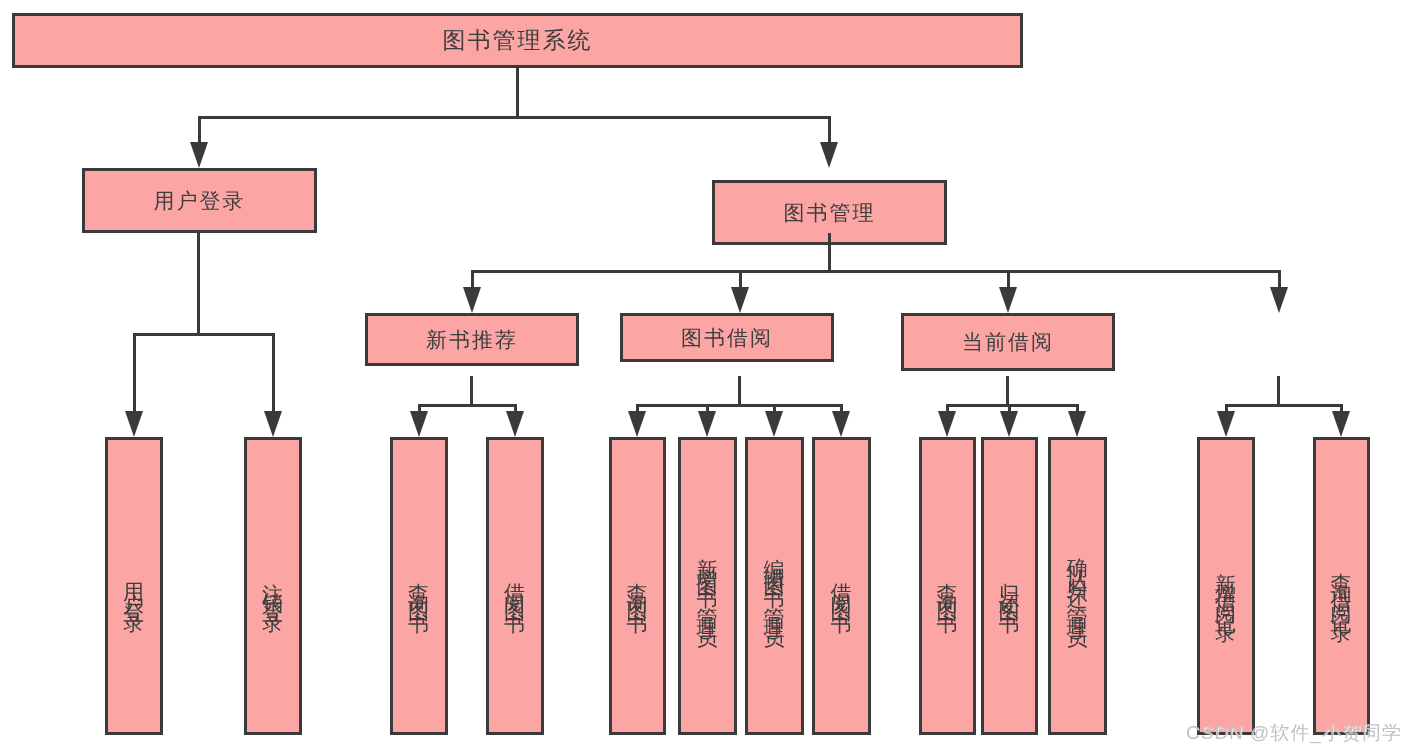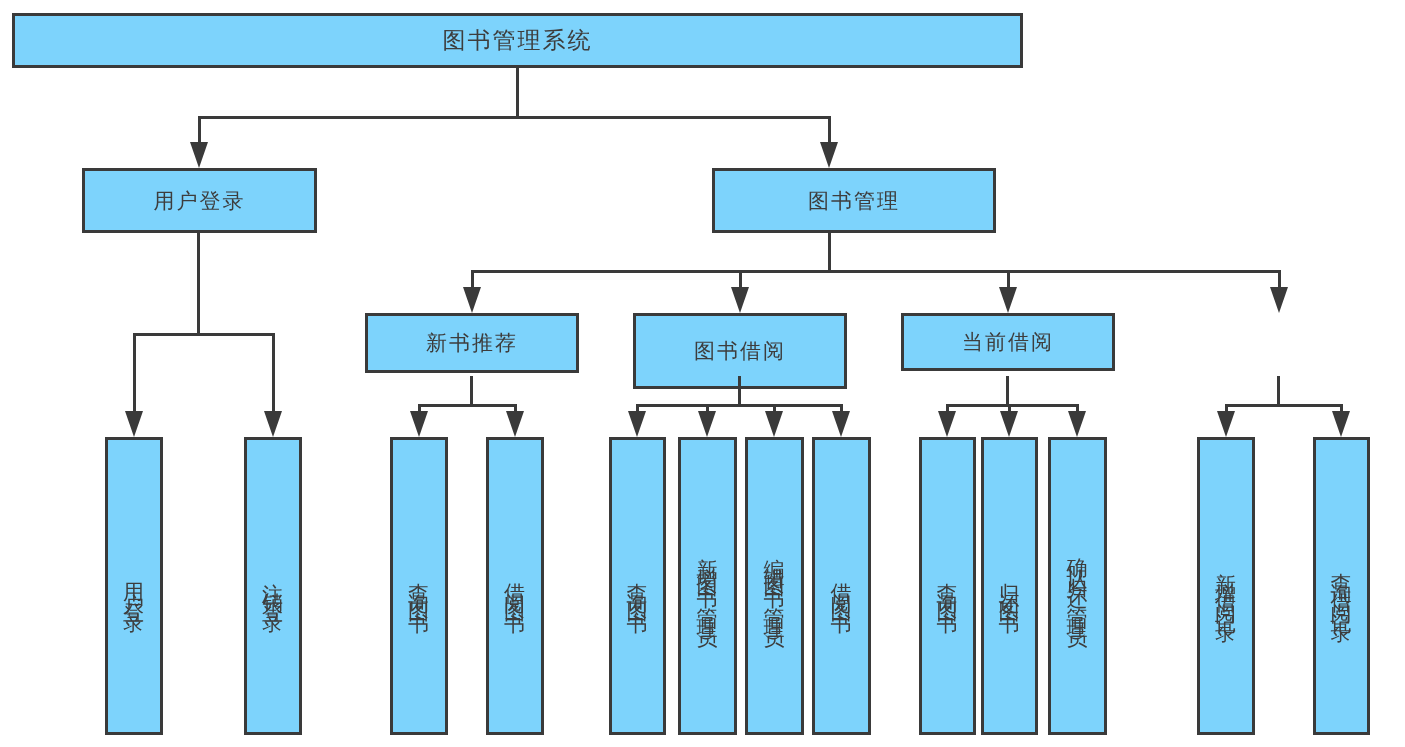--- a/index.html
+++ b/index.html
@@ -6,21 +6,21 @@
     --line:#3a3a3a;
     --text:#3d3d3d;
     --bg:#ffffff;
     --wm:#bfc2c6;
   }
   html,body{margin:0;padding:0;background:var(--bg);}
   body{font-family:"Liberation Sans","DejaVu Sans",sans-serif;}
   .canvas{position:relative;width:1405px;height:747px;background:var(--bg);overflow:hidden;}
   .box{
     position:absolute;box-sizing:border-box;
-    border:3px solid var(--line);background:#7dd3fc;
+    border:3px solid var(--line);background:#fca5a5;
     display:flex;align-items:center;justify-content:center;
     color:var(--text);
     text-align:right;
   }
   .box.h{font-size:21px;letter-spacing:2px;white-space:nowrap;}
   .box.title{font-size:23px;}
   .box.v{
     writing-mode:vertical-rl;text-orientation:mixed;
     font-size:21px;letter-spacing:10px;line-height:1;
   }
@@ -51,21 +51,21 @@
   <div class="arrow" style="left:190px;top:117px;height:51px">
       <div class="shaft"></div>
       <div class="head"></div>
     </div>
   <div class="arrow" style="left:820px;top:117px;height:51px">
       <div class="shaft"></div>
       <div class="head"></div>
     </div>
 
   <div class="box h" style="left:82px;top:168px;width:235px;height:65px">用户登录</div>
-  <div class="box h" style="left:712px;top:168px;width:284px;height:65px">图书管理</div>
+  <div class="box h" style="left:712px;top:180px;width:235px;height:65px">图书管理</div>
 
   <div class="vline" style="left:197px;top:233px;height:102px"></div>
   <div class="hline" style="left:133px;top:333px;width:142px"></div>
   <div class="arrow" style="left:125px;top:334px;height:103px">
       <div class="shaft"></div>
       <div class="head"></div>
     </div>
   <div class="arrow" style="left:264px;top:334px;height:103px">
       <div class="shaft"></div>
       <div class="head"></div>
@@ -83,22 +83,22 @@
     </div>
   <div class="arrow" style="left:999px;top:271px;height:42px">
       <div class="shaft"></div>
       <div class="head"></div>
     </div>
   <div class="arrow" style="left:1270px;top:271px;height:42px">
       <div class="shaft"></div>
       <div class="head"></div>
     </div>
 
-  <div class="box h" style="left:365px;top:313px;width:214px;height:60px">新书推荐</div>
-  <div class="box h" style="left:633px;top:313px;width:214px;height:76px">图书借阅</div>
+  <div class="box h" style="left:365px;top:313px;width:214px;height:53px">新书推荐</div>
+  <div class="box h" style="left:620px;top:313px;width:214px;height:49px">图书借阅</div>
   <div class="box h" style="left:901px;top:313px;width:214px;height:58px">当前借阅</div>
 
   <div class="vline" style="left:470px;top:376px;height:31px"></div>
   <div class="hline" style="left:418px;top:404px;width:99px"></div>
   <div class="arrow" style="left:410px;top:405px;height:32px">
       <div class="shaft"></div>
       <div class="head"></div>
     </div>
   <div class="arrow" style="left:506px;top:405px;height:32px">
       <div class="shaft"></div>
@@ -161,14 +161,15 @@
   <div class="box v" style="left:745px;top:437px;width:59px;height:298px">编辑图书（管理员）</div>
   <div class="box v" style="left:812px;top:437px;width:59px;height:298px">借阅图书</div>
 
   <div class="box v" style="left:919px;top:437px;width:57px;height:298px">查询图书</div>
   <div class="box v" style="left:981px;top:437px;width:57px;height:298px">归还图书</div>
   <div class="box v" style="left:1048px;top:437px;width:59px;height:298px">确认归还（管理员）</div>
 
   <div class="box v" style="left:1197px;top:437px;width:58px;height:298px">新增借阅记录</div>
   <div class="box v" style="left:1313px;top:437px;width:57px;height:298px">查询借阅记录</div>
 
+  <div class="watermark">CSDN @软件_小贺同学</div>
 
 </div>
 
 </body></html>

